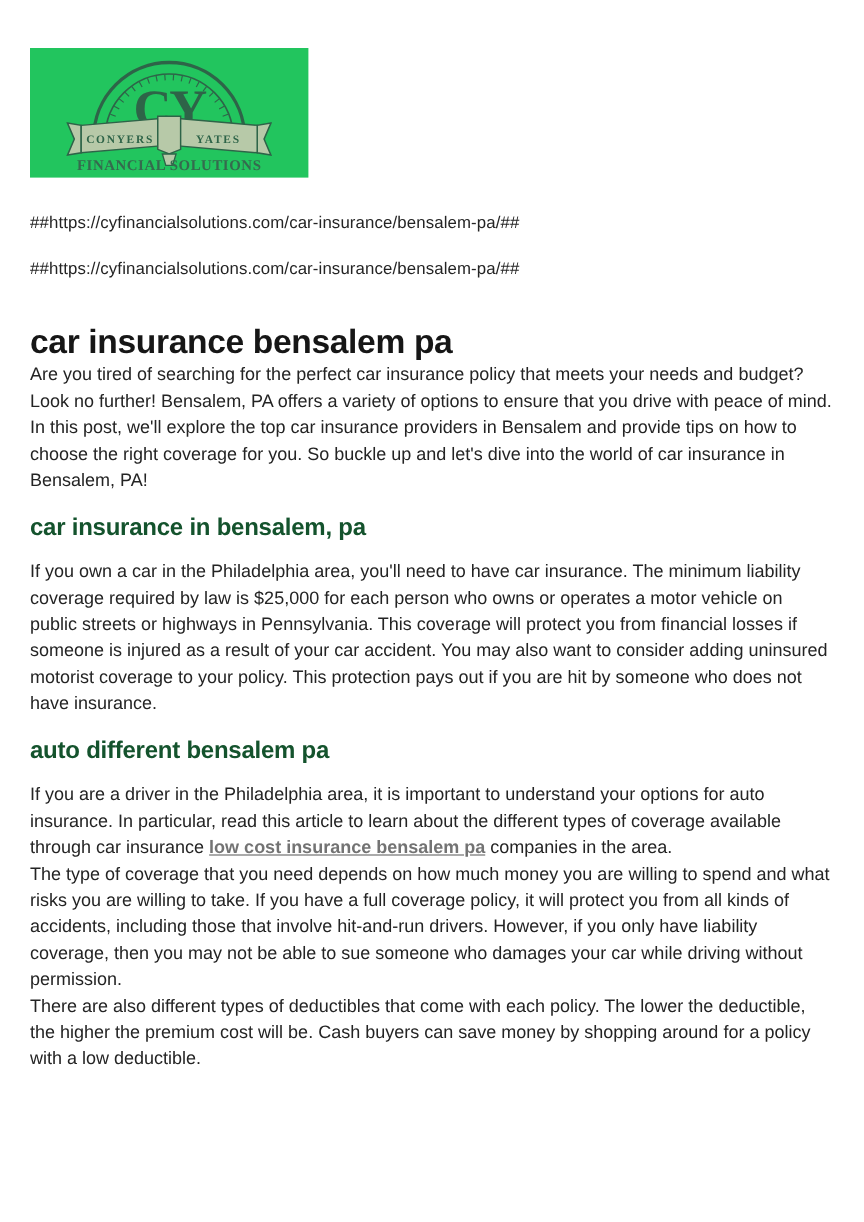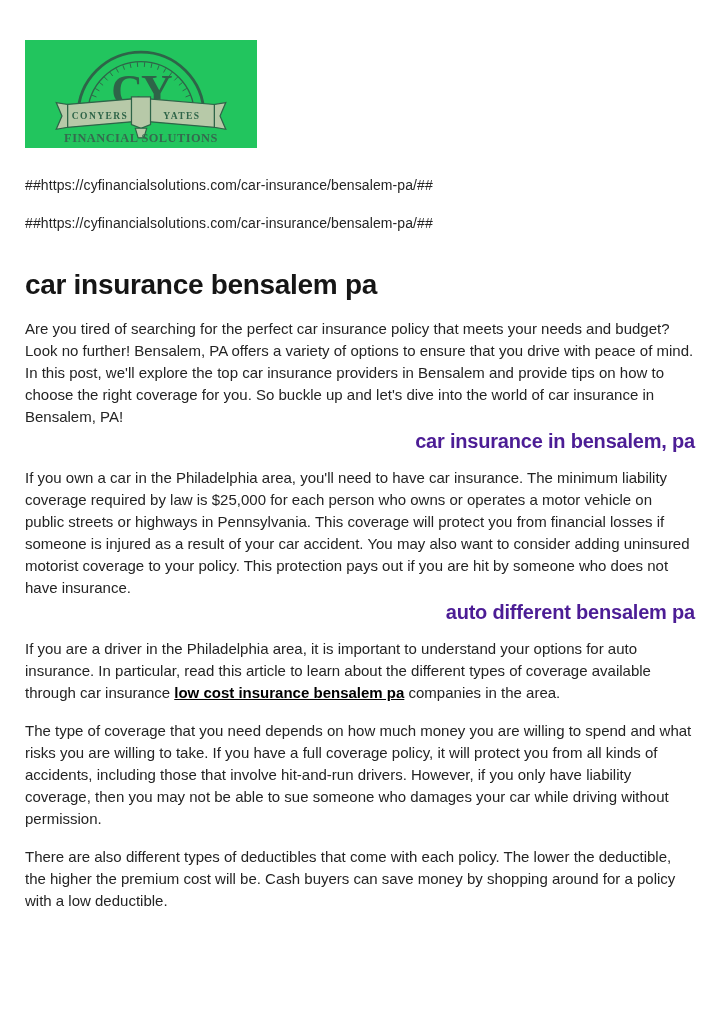--- a/index.html
+++ b/index.html
@@ -43,39 +43,38 @@
   .url-2 { margin-top: 18px; }
   h1 {
     margin: 35px 0 0 0;
     font-size: 28px;
     line-height: 34px;
     font-weight: 700;
     color: #161616;
     letter-spacing: -0.3px;
   }
   h2 {
-    margin: 0 0 0 0;
+    margin: 15px 0 0 0;
     font-size: 20px;
     line-height: 26px;
     font-weight: 700;
-    color: #4c1d95;
+    color: #14532d;
     letter-spacing: -0.2px;
-    text-align: right;
   }
   p.body {
     margin: 13px 0 0 0;
     font-size: 15px;
     line-height: 22px;
     color: #242424;
   }
   p.body.gap {
-    margin-top: 16px;
+    margin-top: 0;
   }
   a.inline-link {
-    color: #000000;
+    color: #737373;
     font-weight: 700;
     text-decoration: underline;
   }
   
   .logo-monogram {
     font-family: "Liberation Serif", serif;
     font-weight: 700;
     fill: #2e6448;
   }
   .logo-band-text {

